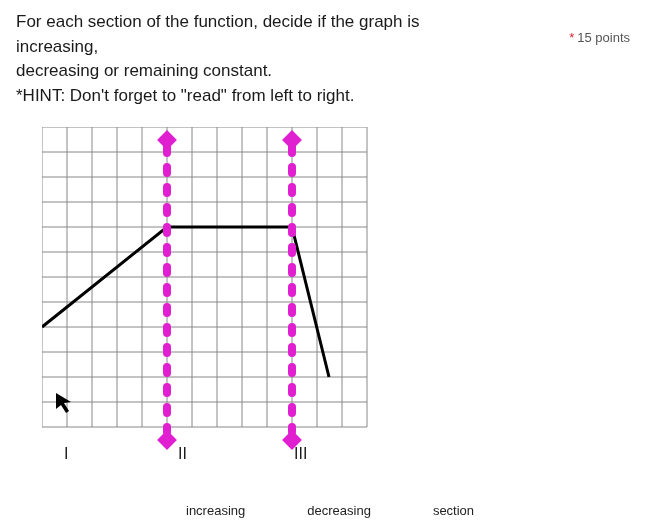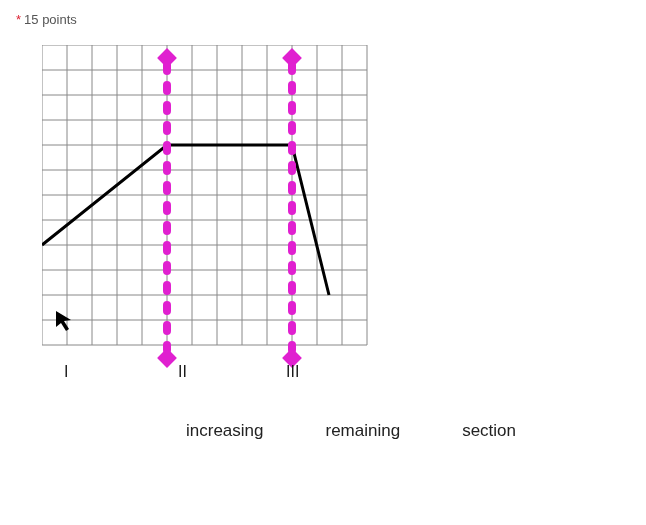--- a/index.html
+++ b/index.html
@@ -21,47 +21,52 @@
     .prompt {
       font-size: 17px;
       line-height: 1.45;
       color: #1a1a1a;
       max-width: 480px;
     }
     .points {
       font-size: 13px;
       color: #555;
       white-space: nowrap;
-      margin-top: 2px;
+      margin-top: 20px;
     }
     .points .star { color: #d23; margin-right: 3px; }
     .graph-wrap {
       margin-top: 18px;
       margin-left: 26px;
       position: relative;
       width: 330px;
       height: 330px;
     }
     svg.graph { display: block; }
     .rl1 { position:absolute; left: 22px; bottom: -6px; }
     .rl2 { position:absolute; left: 136px; bottom: -6px; }
-    .rl3 { position:absolute; left: 244px; bottom: -6px; }
+    .rl3 { position:absolute; left: 252px; bottom: -6px; }
     .answers {
       display: flex;
       gap: 62px;
       margin-top: 46px;
       margin-left: 170px;
-      font-size: 17px;
+      font-size: 13px;
       color: #222;
     }
   </style>
 </head>
 <body>
 
 <div class="top-row">
+  <div class="prompt">
+    <div>For each section of the function, decide if the graph is increasing,</div>
+    <div>decreasing or remaining constant.</div>
+    <div>*HINT:  Don't forget to "read" from left to right.</div>
+  </div>
   <div class="points">
     <span class="star">*</span><span>15 points</span>
   </div>
 </div>
 
 <div class="graph-wrap">
   <svg class="graph" width="330" height="330" viewBox="0 0 330 330">
 
     <g stroke="#888" stroke-width="1">
 
@@ -113,15 +118,15 @@
 
     <polygon points="14,266 14,282 19,278 24,286 27,284 22,276 29,275" fill="#000"></polygon>
   </svg>
   <div class="rl1">I</div>
   <div class="rl2">II</div>
   <div class="rl3">III</div>
 </div>
 
 <div class="answers">
   <span>increasing</span>
-  <span>remaining</span>
+  <span>decreasing</span>
   <span>section</span>
 </div>
 
 </body></html>

